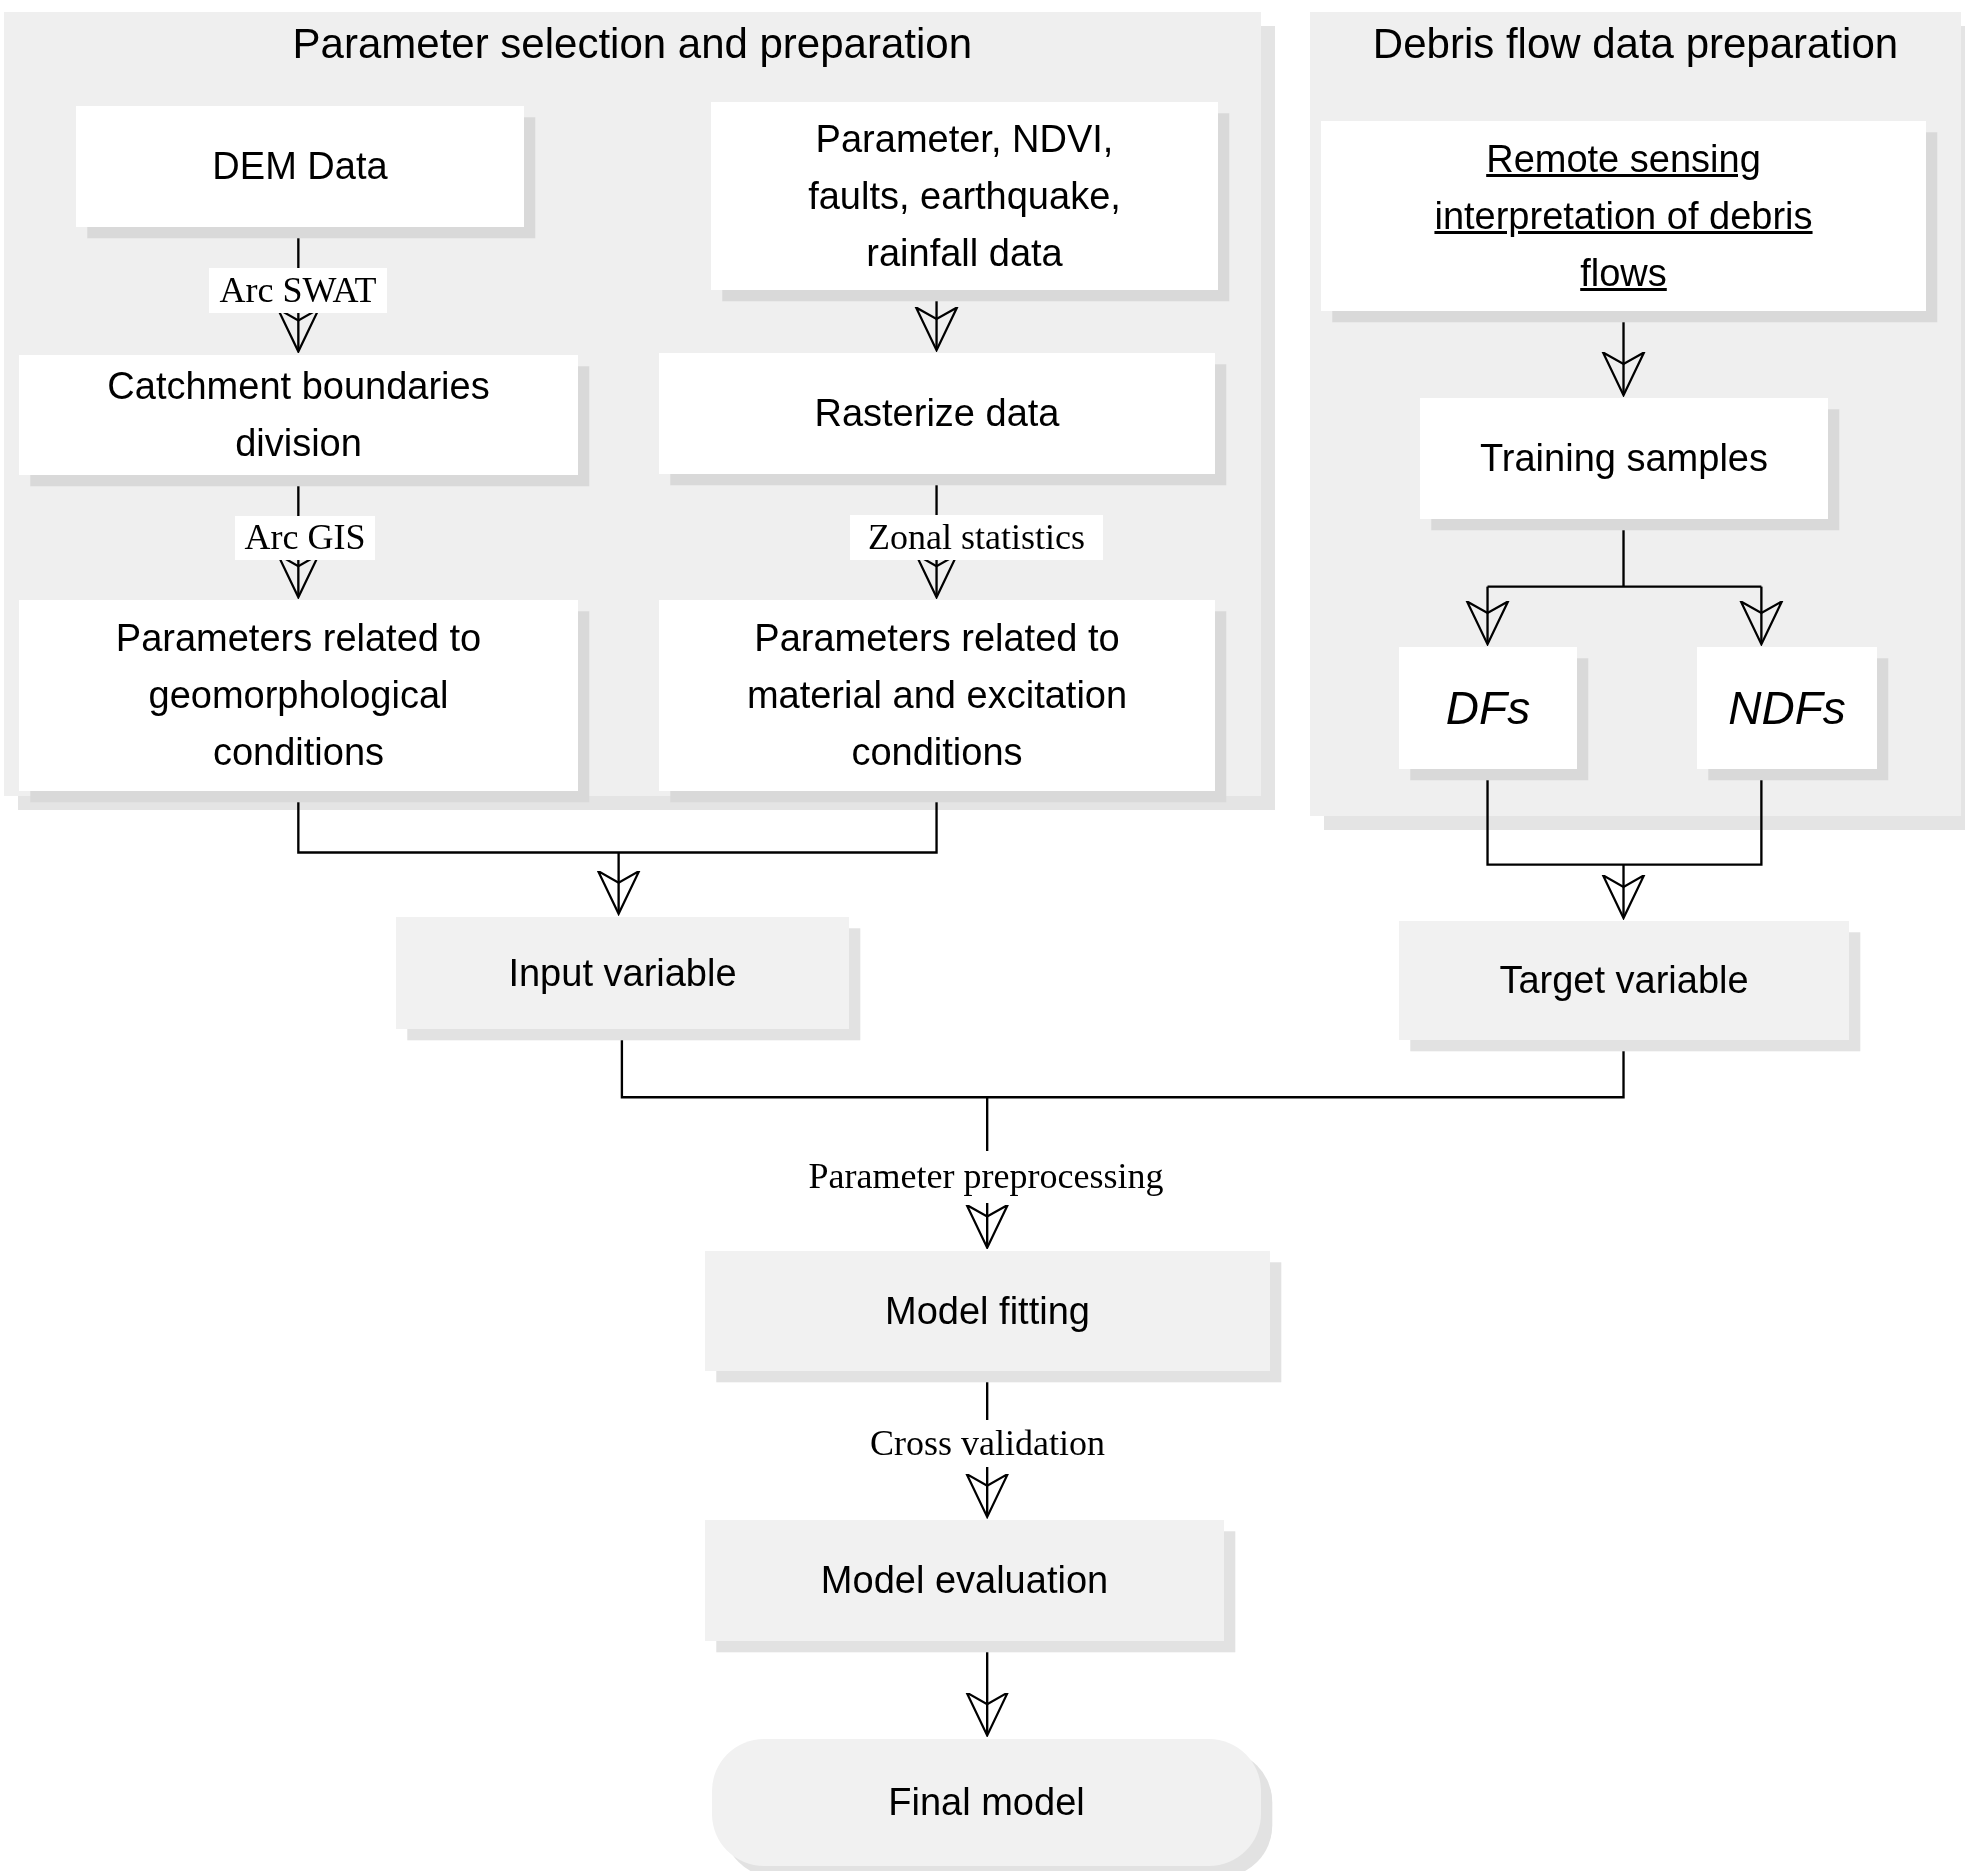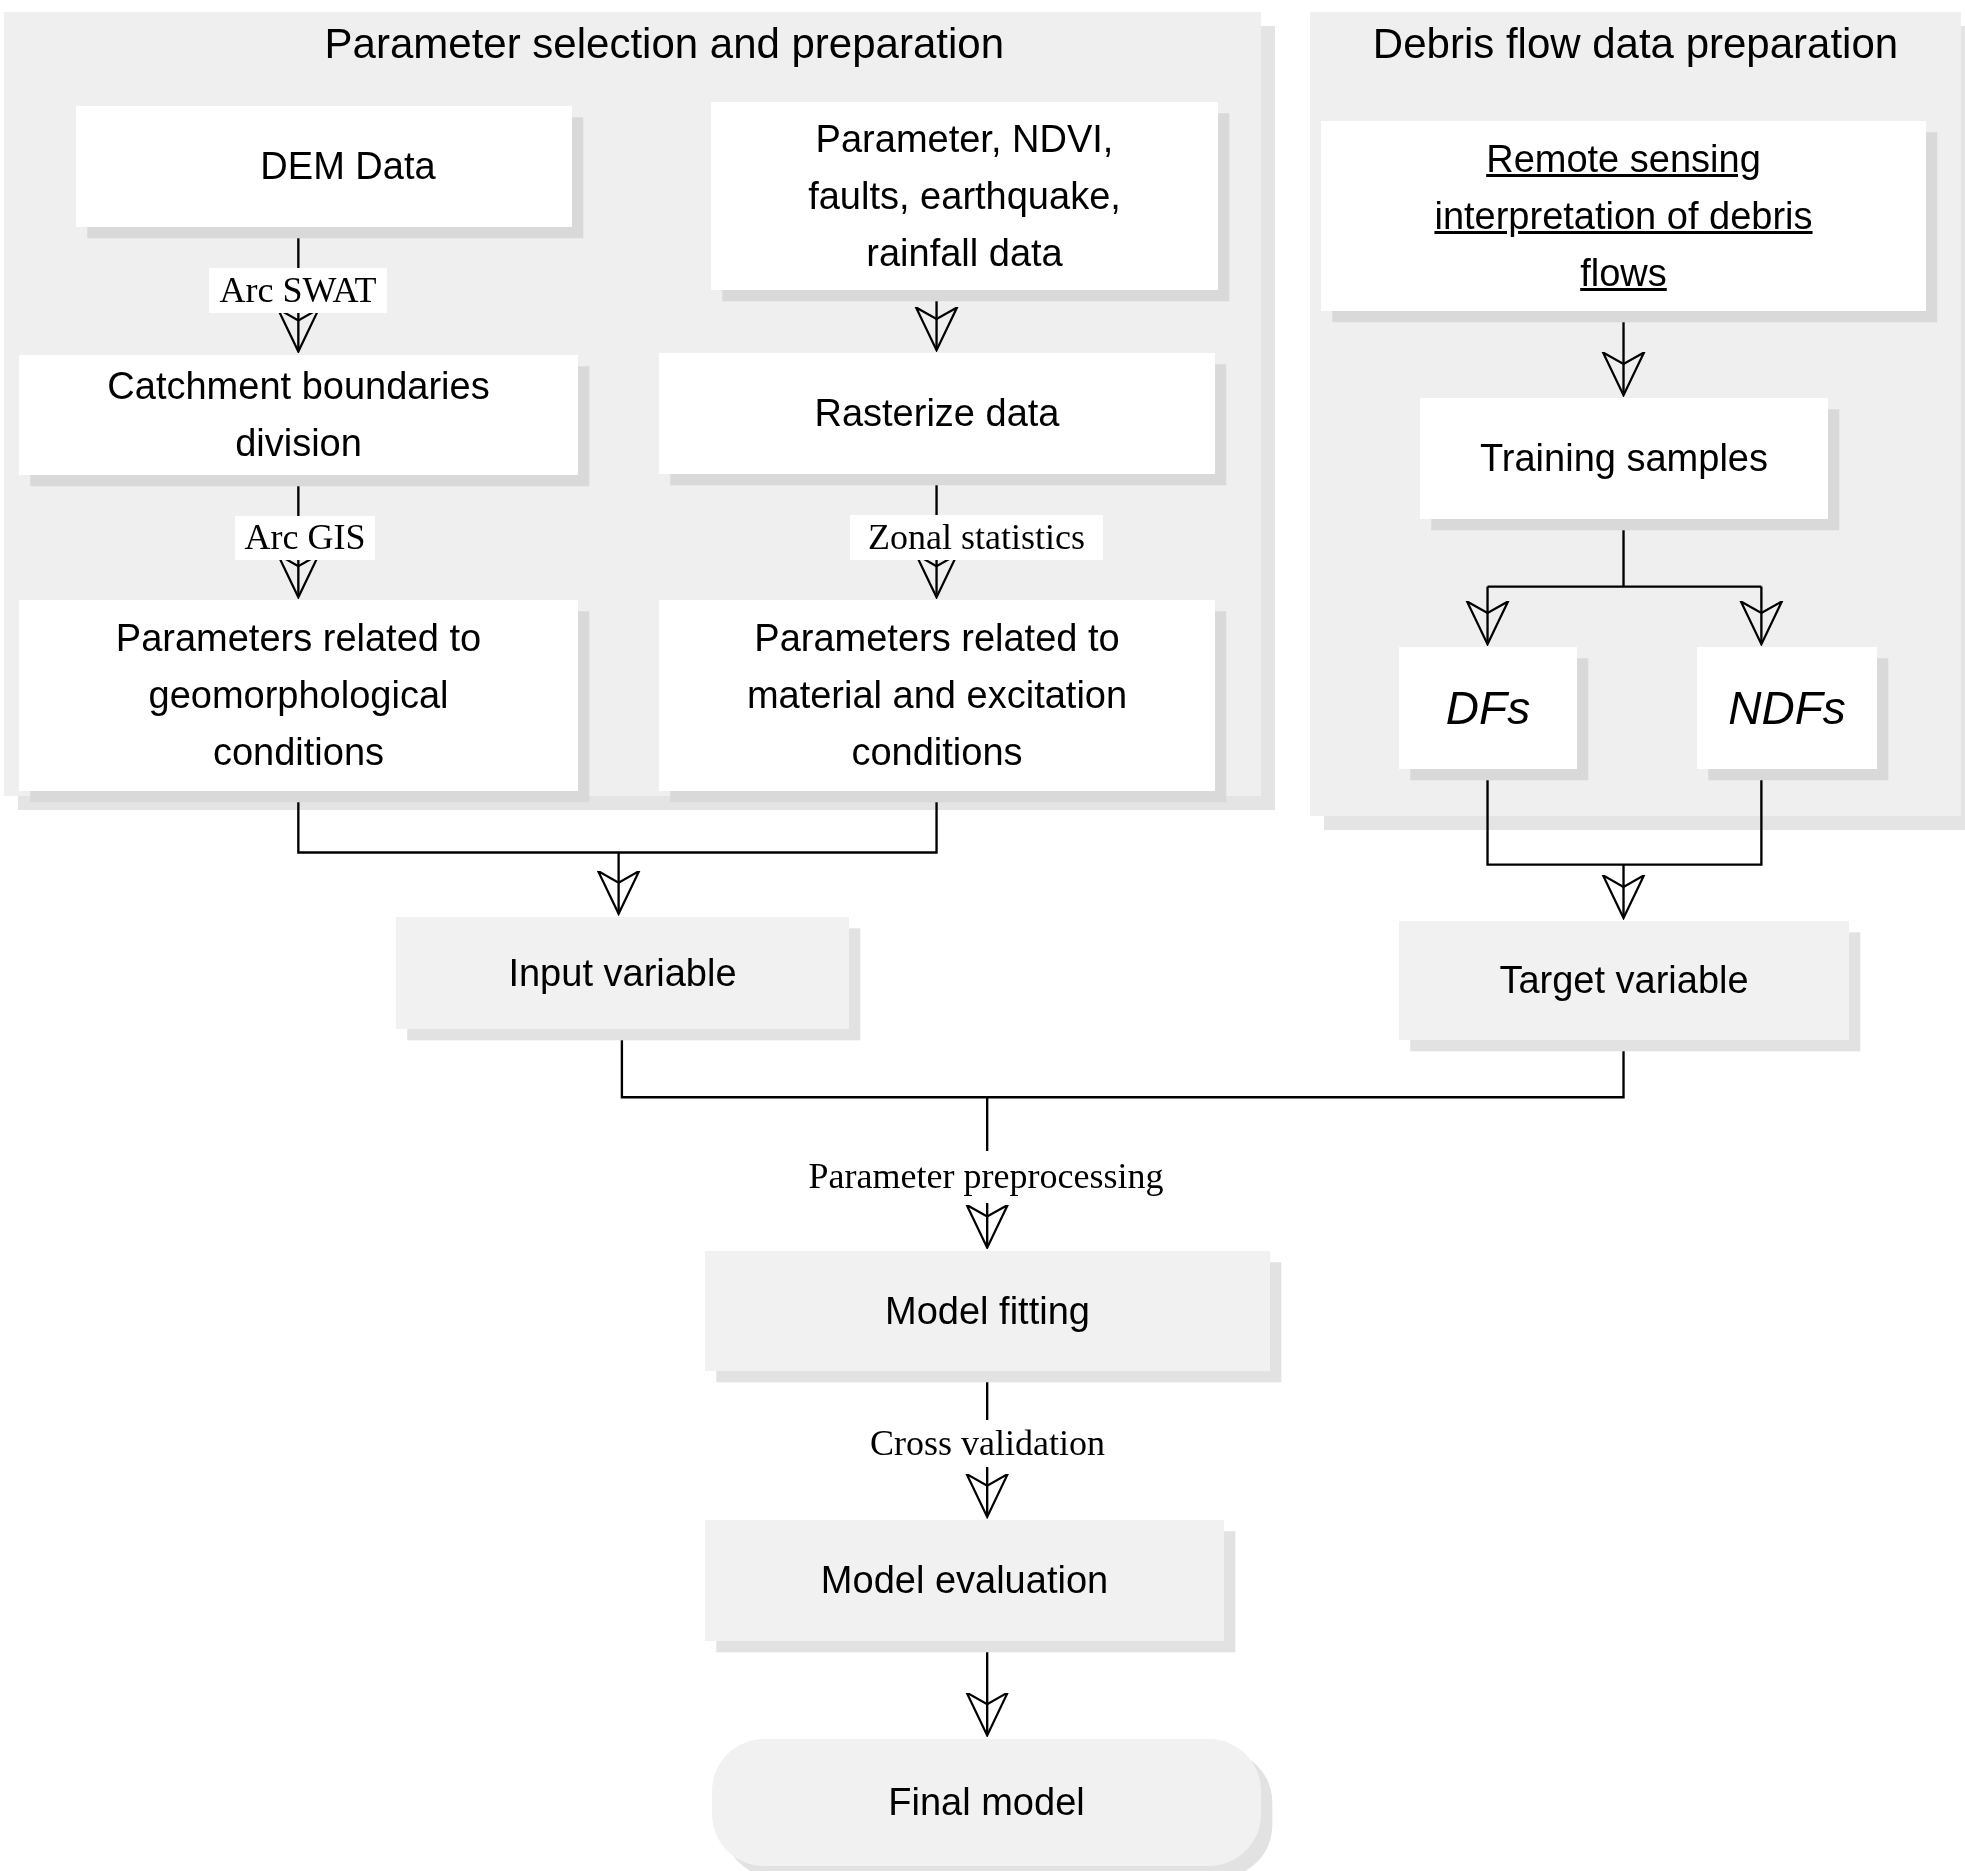--- a/index.html
+++ b/index.html
@@ -20,21 +20,21 @@
   .node.white{background:#ffffff;box-shadow:11.3px 11.3px 0 #d9d9d9;}
   .node.gray{background:#f1f1f1;box-shadow:11.3px 11.3px 0 #e2e2e2;}
   .node.italic{font-style:italic;font-size:46px;}
   .node.rounded{border-radius:52px;}
 
   .elabel{position:absolute;display:flex;align-items:center;justify-content:center;
           background:#ffffff;font-family:"Liberation Serif",serif;font-size:36px;
           line-height:1.2;text-align:center;z-index:2;}
 
   
-  #node-dem{left:76px;top:106px;width:448px;height:121px;padding-left:48px;}
+  #node-dem{left:76px;top:106px;width:448px;height:121px;}
   #node-lithology{left:711px;top:102px;width:507px;height:188px;}
   #node-catchment{left:19px;top:355px;width:559px;height:120px;}
   #node-rasterize{left:659px;top:353px;width:556px;height:121px;}
   #node-params-geo{left:19px;top:600px;width:559px;height:191px;}
   #node-params-mat{left:659px;top:600px;width:556px;height:191px;}
 
   
   #node-remote{left:1321px;top:121px;width:605px;height:190px;text-decoration:underline;}
   #node-training{left:1420px;top:398px;width:408px;height:121px;}
   #node-dfs{left:1399px;top:647px;width:178px;height:122px;}
@@ -90,21 +90,21 @@
     <line x1="1319" y1="1818" x2="1319" y2="1945" marker-end="url(#arr)"></line>
 
     <path d="M1326 2193 V2340 H3462 V2219"></path>
     <line x1="2105" y1="2340" x2="2105" y2="2657" marker-end="url(#arr)"></line>
 
     <line x1="2105" y1="2923" x2="2105" y2="3231" marker-end="url(#arr)"></line>
 
     <line x1="2105" y1="3498" x2="2105" y2="3697" marker-end="url(#arr)"></line>
   </svg>
 
-  <div class="panel-title" style="left:3.8px;width:1257px;padding-left:32px;">Parameter selection and preparation</div>
+  <div class="panel-title" style="left:3.8px;width:1257px;">Parameter selection and preparation</div>
   <div class="panel-title" style="left:1310px;width:651px;">Debris flow data preparation</div>
 
   <div class="node white" id="node-dem">DEM Data</div>
   <div class="node white" id="node-lithology">Parameter, NDVI,
 faults, earthquake,
 rainfall data</div>
   <div class="node white" id="node-catchment">Catchment boundaries
 division</div>
   <div class="node white" id="node-rasterize">Rasterize data</div>
   <div class="node white" id="node-params-geo">Parameters related to

